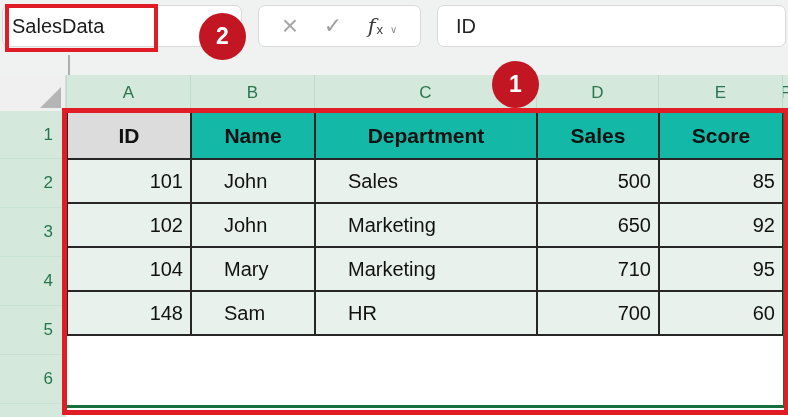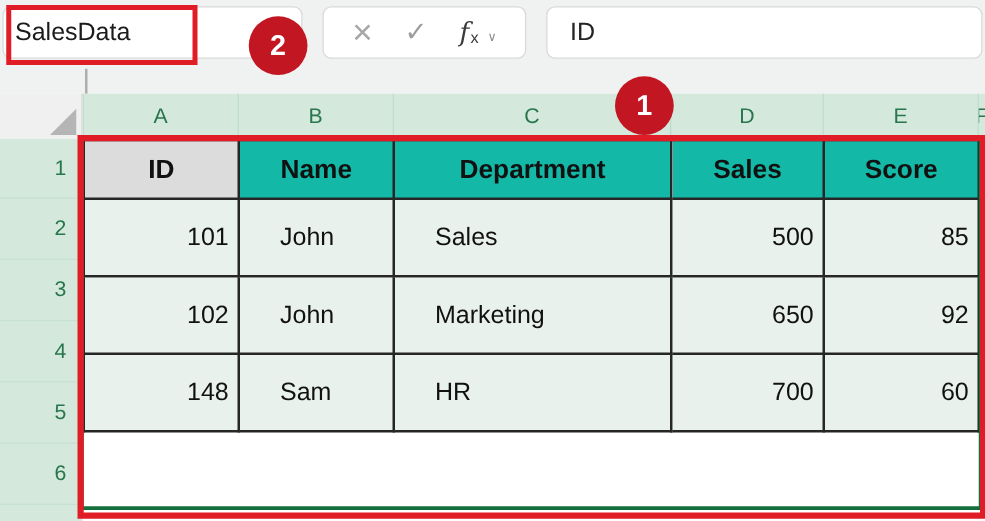--- a/index.html
+++ b/index.html
@@ -61,21 +61,21 @@
     padding-right:13px; border-bottom:1px solid #c6e0d1;
   }
   .row-h.first { height:48px; }
 
   
   .grid { position:absolute; left:66px; top:111px; border-collapse:collapse; table-layout:fixed; }
   .grid td {
     border:2px solid #262626; font-size:20px; color:#111111;
     background:#e9f1ec; padding:0 7px; overflow:hidden; white-space:nowrap;
   }
-  .grid tr { height:62px; }
+  .grid tr { height:44px; }
   .grid tr.hdr { height:47px; }
   .grid tr.hdr td {
     font-weight:bold; font-size:21px; text-align:center; background:#14b8a6;
   }
   .grid tr.hdr td.active-cell { background:#dcdcdc; }
   td.num { text-align:right; }
   td.txt { text-align:left;padding-left:32px; }
   .cw-a { width:124px; } .cw-b { width:124px; } .cw-c { width:222px; } .cw-d { width:122px; } .cw-e { width:124px; }
 
   
@@ -160,20 +160,27 @@
     <td class="cw-e num">85</td>
   </tr>
   <tr>
     <td class="cw-a num">102</td>
     <td class="cw-b txt">John</td>
     <td class="cw-c txt">Marketing</td>
     <td class="cw-d num">650</td>
     <td class="cw-e num">92</td>
   </tr>
   <tr>
+    <td class="cw-a num">104</td>
+    <td class="cw-b txt">Mary</td>
+    <td class="cw-c txt">Marketing</td>
+    <td class="cw-d num">710</td>
+    <td class="cw-e num">95</td>
+  </tr>
+  <tr>
     <td class="cw-a num">148</td>
     <td class="cw-b txt">Sam</td>
     <td class="cw-c txt">HR</td>
     <td class="cw-d num">700</td>
     <td class="cw-e num">60</td>
   </tr>
 </tbody>
   </table>
 
 <div class="green-range-border"></div>

